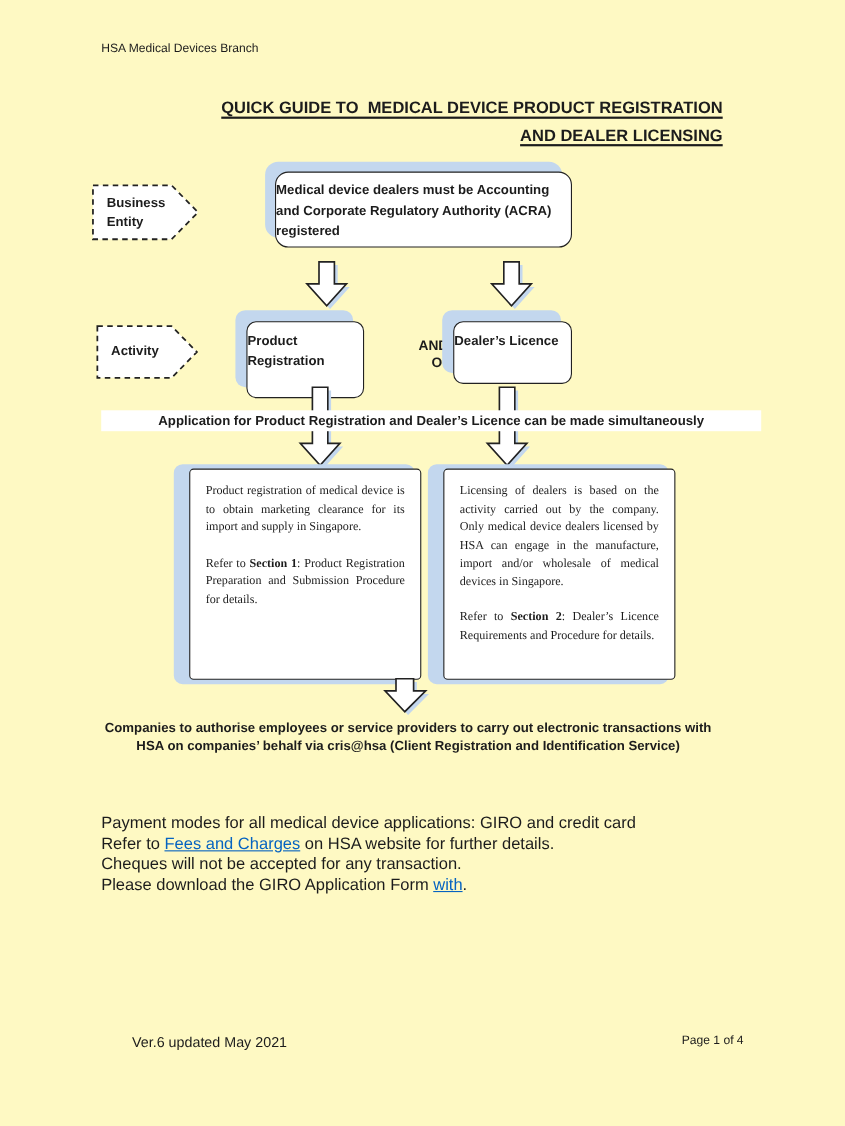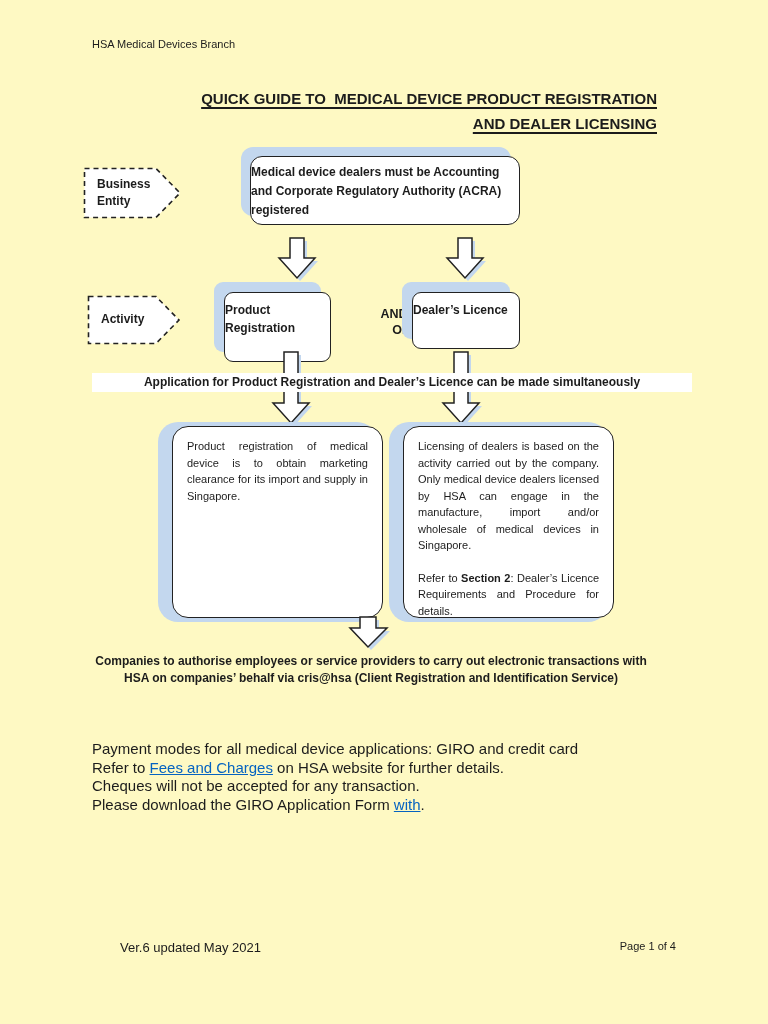--- a/index.html
+++ b/index.html
@@ -19,22 +19,22 @@
   }
   .acra-box{left:250px;top:156px;width:270px;height:69px;border-radius:12px;
     box-shadow:-9px -9px 0 0 #c3d7ee;line-height:19px;padding-top:6px;}
   .product-box{left:224px;top:292px;width:107px;height:70px;border-radius:9px;
     box-shadow:-10px -10px 0 0 #c3d7ee;line-height:18px;padding-top:8px;}
   .dealer-box{left:412px;top:292px;width:108px;height:57px;border-radius:9px;
     box-shadow:-10px -10px 0 0 #c3d7ee;line-height:18px;padding-top:8px;}
   .and-or{left:353px;top:306px;width:58px;text-align:right;font-weight:bold;font-size:12.5px;line-height:16px;white-space:pre-line;}
   .sim-note{left:92px;top:373px;width:600px;text-align:center;font-weight:bold;font-size:12px;line-height:19px;background:#ffffff;}
   .detail-box{
-    top:426px;width:211px;height:192px;background:#fff;border:1.5px solid #222;border-radius:16px;
-    box-sizing:border-box;padding:11px 14px;font-size:11px;line-height:16.5px;text-align:justify;
+    top:426px;width:211px;height:192px;background:#fff;border:1.5px solid #222;border-radius:4px;
+    box-sizing:border-box;padding:11px 14px;font-size:11px;line-height:16.5px;text-align:justify;font-family:Liberation Serif, serif;
   }
   .detail-left{left:172px;box-shadow:-10px 0 0 4px #c3d7ee;}
   .detail-right{left:403px;box-shadow:-10px 0 0 4px #c3d7ee;}
   .detail-box p{margin:0 0 16px 0;}
   .detail-box p:last-child{margin:0;}
   .companies-note{left:84px;top:653px;width:574px;text-align:center;font-weight:bold;font-size:12px;line-height:17px;}
   .payment-block{left:92px;top:740px;width:540px;font-size:15px;line-height:18.5px;}
   .doc-link{color:#0563c1;text-decoration:underline;cursor:pointer;}
   .footer-left{left:92px;top:940px;font-size:13px;margin-left:28px;}
   .footer-right{right:92px;top:940px;font-size:11px;text-align:center;}
@@ -83,20 +83,21 @@
     <polygon points="15,1 29,1 29,52 40,52 22,72 4,52 15,52" fill="#ffffff" stroke="#222" stroke-width="1.5"></polygon>
   </svg>
   <svg class="abs" style="left:439px;top:351px;" width="47" height="76" viewBox="0 0 47 76">
     <polygon points="18,4 32,4 32,55 43,55 25,75 7,55 18,55" fill="#c3d7ee"></polygon>
     <polygon points="15,1 29,1 29,52 40,52 22,72 4,52 15,52" fill="#ffffff" stroke="#222" stroke-width="1.5"></polygon>
   </svg>
   <div class="abs sim-note">Application for Product Registration and Dealer’s Licence can be made simultaneously</div>
 
   <div class="abs detail-box detail-left">
     <p>Product registration of medical device is to obtain marketing clearance for its import and supply in Singapore.</p>
+    <p><span>Refer to </span><b>Section 1</b><span>: Product Registration Preparation and Submission Procedure for details.</span></p>
   </div>
   <div class="abs detail-box detail-right">
     <p>Licensing of dealers is based on the activity carried out by the company. Only medical device dealers licensed by HSA can engage in the manufacture, import and/or wholesale of medical devices in Singapore.</p>
     <p><span>Refer to </span><b>Section 2</b><span>: Dealer’s Licence Requirements and Procedure for details.</span></p>
   </div>
 
   <svg class="abs" style="left:345px;top:616px;" width="50" height="35" viewBox="0 0 50 35">
     <polygon points="18,4 34,4 34,15 45,15 26,34 8,15 18,15" fill="#c3d7ee"></polygon>
     <polygon points="15,1 31,1 31,12 42,12 23,31 5,12 15,12" fill="#ffffff" stroke="#222" stroke-width="1.5"></polygon>
   </svg>

